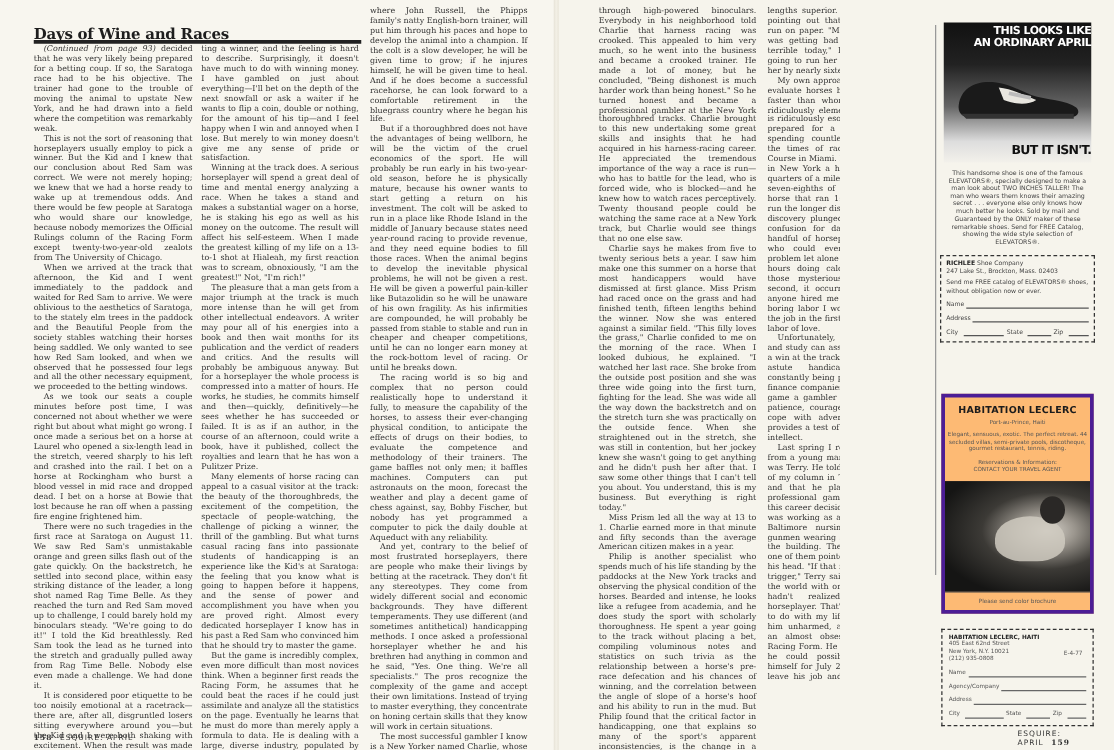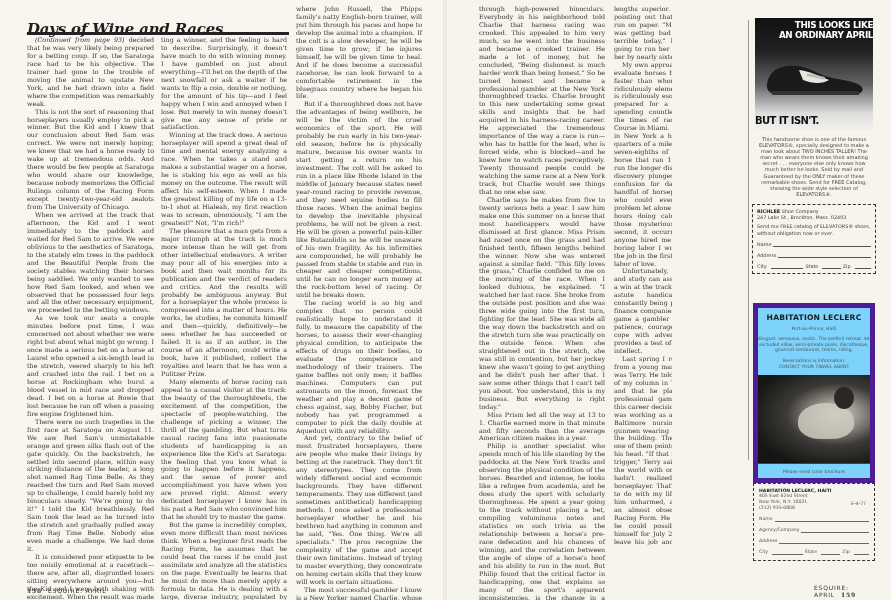--- a/index.html
+++ b/index.html
@@ -9,23 +9,22 @@
     font-family: "DejaVu Serif", serif;
     color: #2a2a2a;
     position: relative;
   }
   .page-left { position: absolute; left: 0; top: 0; width: 445px; height: 600px; background: #f8f6ef; }
   .page-right { position: absolute; left: 445px; top: 0; width: 446px; height: 600px; background: #f6f4ec; }
   .gutter { position: absolute; left: 443px; top: 0; width: 4px; height: 600px; background: linear-gradient(90deg,#e6e2d6,#f3f0e6,#e9e5d9); }
 
   .headline {
     position: absolute; left: 27px; top: 20px;
-    font-family: "DejaVu Serif", serif; font-weight: bold; font-size: 15px; color: #1e1e1e;
+    font-family: "DejaVu Serif", serif; font-weight: bold; font-size: 12px; color: #1e1e1e;
     letter-spacing: -0.2px;
-    font-style: italic;
   }
   .headline-rule { position: absolute; left: 27px; top: 32px; width: 262px; height: 3px; background: #222; }
 
   .col {
     position: absolute;
     font-size: 6.35px; line-height: 7.95px;
     text-align: justify; hyphens: auto;
     color: #333;
   }
   .col p { margin: 0; text-indent: 8px; }
@@ -44,34 +43,34 @@
   .folio-right { position: absolute; left: 814px; top: 584px; font-size: 6px; letter-spacing: 0.8px; font-family: "DejaVu Sans", sans-serif; color: #333; }
   .folio-right b { margin-left: 6px; font-family: "DejaVu Serif", serif; }
 
   .vrule { position: absolute; left: 748px; top: 20px; width: 1px; height: 440px; background: #999; }
 
   
   .shoe-ad { position: absolute; left: 750px; top: 18px; width: 128px; }
   .shoe-photo { width: 118px; height: 112px; margin-left: 5px; background: linear-gradient(180deg,#111 0%,#222 30%,#666 60%,#ddd 85%,#f3f1eb 100%); position: relative; }
   .shoe-head { position: absolute; top: 3px; left: 0; width: 100%; text-align: right; color: #fff; font-family: "DejaVu Sans", sans-serif; font-weight: bold; font-size: 8.8px; line-height: 9.6px; letter-spacing: -0.4px; }
   .shoe-shape { position: absolute; left: 8px; top: 40px; width: 102px; height: 40px; }
-  .shoe-tag { position: absolute; bottom: 4px; left: 0; width: 100%; text-align: left; font-family: "DejaVu Sans", sans-serif; font-weight: bold; font-size: 10px; letter-spacing: -0.6px; color: #111; }
+  .shoe-tag { position: absolute; bottom: 4px; left: 0; width: 100%; text-align: right; font-family: "DejaVu Sans", sans-serif; font-weight: bold; font-size: 10px; letter-spacing: -0.6px; color: #111; }
   .shoe-body { margin: 6px 5px 0 5px; font-family: "DejaVu Sans", sans-serif; font-size: 5px; line-height: 6.1px; text-align: center; color: #444; }
   .coupon { margin: 7px 2px 0 2px; border: 1.5px dashed #333; padding: 3px 4px 4px 4px; font-family: "DejaVu Sans", sans-serif; font-size: 4.9px; line-height: 6.2px; color: #444; }
   .coupon .brand b { font-weight: bold; color: #222; }
   .coupon .field { display: flex; align-items: flex-end; margin-top: 5px; }
   .coupon .line { flex: 1; border-bottom: 0.8px solid #555; height: 5px; margin-left: 2px; }
   .coupon .city-row { display: flex; align-items: flex-end; margin-top: 5px; gap: 2px; }
   .coupon .city-row .line { flex: 1.6; }
   .coupon .city-row .line.s { flex: 0.9; }
   .coupon .city-row .line.z { flex: 0.8; }
 
   
   .hab-ad { position: absolute; left: 750px; top: 303px; width: 128px; }
-  .hab-box { border: 5px solid #4c1d95; margin: 0 3px; background: #7dd3fc; }
+  .hab-box { border: 3px solid #4c1d95; margin: 12px 3px; background: #fdba74; }
   .hab-title { text-align: center; font-family: "DejaVu Sans", sans-serif; font-weight: bold; font-size: 7.6px; margin-top: 5px; letter-spacing: 0.2px; color: #1c1c1c; }
   .hab-sub { text-align: center; font-family: "DejaVu Sans", sans-serif; font-size: 4.5px; margin-top: 4px; color: #555; }
   .hab-desc { text-align: center; font-family: "DejaVu Sans", sans-serif; font-size: 4.5px; line-height: 5.7px; margin-top: 5px; color: #555; }
   .hab-res { text-align: center; font-family: "DejaVu Sans", sans-serif; font-size: 4.5px; line-height: 5.7px; margin: 5px 0 5px 0; color: #555; }
   .hab-photo { height: 88px; background: radial-gradient(ellipse at 70% 45%, #d8d4cc 0%, #9a958d 20%, #3c3a36 45%, #151514 80%), #222; position: relative; }
   .hab-photo .fig1 { position: absolute; left: 40px; top: 28px; width: 56px; height: 36px; border-radius: 50% 50% 40% 40%; background: #cfcac0; opacity: .85; }
   .hab-photo .fig2 { position: absolute; left: 76px; top: 12px; width: 20px; height: 22px; border-radius: 50%; background: #2a2826; }
   .hab-caption { text-align: center; font-family: "DejaVu Sans", sans-serif; font-size: 4.6px; padding: 5px 0 4px; color: #555; border-top: 1px solid #444; }
   .hab-coupon { border: 1.5px dashed #333; margin: 0 3px; padding: 4px 5px 5px 5px; font-family: "DejaVu Sans", sans-serif; font-size: 4.6px; line-height: 5.8px; color: #555; position: relative; }
   .hab-coupon .name { font-weight: bold; color: #222; }

